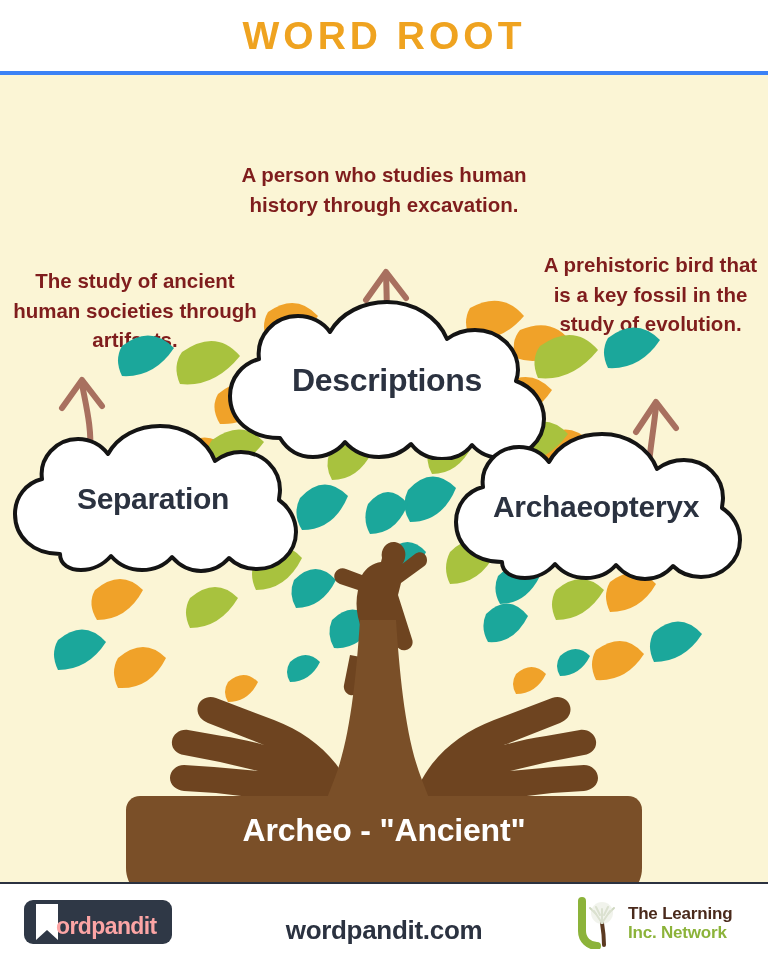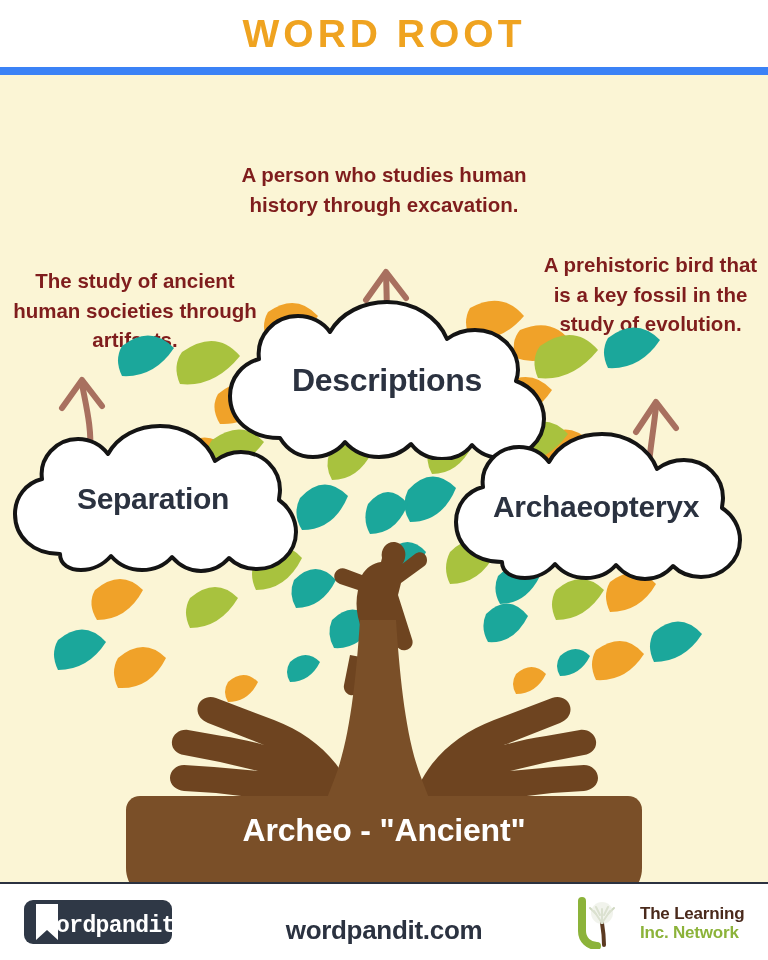--- a/index.html
+++ b/index.html
@@ -7,21 +7,21 @@
     width:768px;height:960px;overflow:hidden;
     background:#ffffff;
     font-family:"Liberation Sans", sans-serif;
     -webkit-font-smoothing:antialiased;
   }
   .poster{position:relative;width:768px;height:960px;background:#FBF5D5;overflow:hidden;}
 
   
   .header{
     position:absolute;left:0;top:0;width:768px;height:75px;
-    background:#ffffff;border-bottom:8px solid #3b82f6;
+    background:#ffffff;border-bottom:4px solid #3b82f6;
     display:flex;align-items:center;justify-content:center;
     box-sizing:border-box;
   }
   .header-title{
     color:#EFA320;font-size:39px;font-weight:bold;letter-spacing:4px;
     line-height:1;white-space:nowrap;
   }
 
   
   .subtitle{
@@ -74,33 +74,33 @@
     background:#2f3846;border-radius:9px;
     display:flex;align-items:center;
   }
   .wp-logo .bookmark{
     position:absolute;left:12px;top:4px;width:22px;height:36px;
     background:#ffffff;
     clip-path:polygon(0 0,100% 0,100% 100%,50% 72%,0 100%);
   }
   .wp-logo .wp-text{
     position:absolute;left:32px;top:0;height:52px;display:flex;align-items:center;
-    color:#ffffff;font-size:23px;font-weight:bold;letter-spacing:-0.6px;font-family:Liberation Mono, monospace;
+    color:#fca5a5;font-size:23px;font-weight:bold;letter-spacing:-0.6px;
   }
   .site-url{
     position:absolute;left:0;top:0;width:768px;height:92px;
     display:flex;align-items:center;justify-content:center;
     color:#2b3240;font-size:26px;font-weight:bold;letter-spacing:-0.3px;
   }
   .tln{
     position:absolute;right:18px;top:12px;width:176px;height:54px;
     display:flex;align-items:center;
   }
   .tln-mark{position:relative;width:46px;height:52px;flex:0 0 46px;}
-  .tln-words{margin-left:20px;line-height:1.12;}
+  .tln-words{margin-left:8px;line-height:1.12;}
   .tln-l1{color:#4a2a1c;font-size:17px;font-weight:bold;letter-spacing:-0.2px;}
   .tln-l2{color:#8cb33a;font-size:17px;font-weight:bold;letter-spacing:-0.2px;}
 </style>
 </head>
 <body>
 
 <div class="poster">
 
   <div class="header">
     <div class="header-title">WORD ROOT</div>

